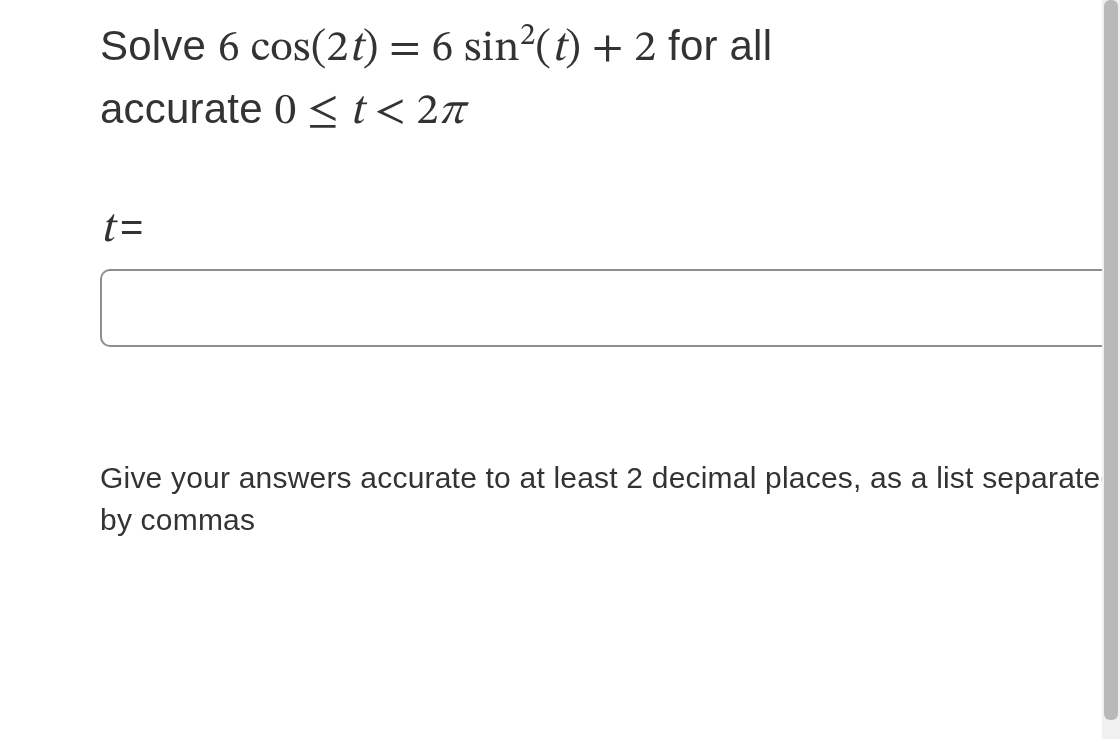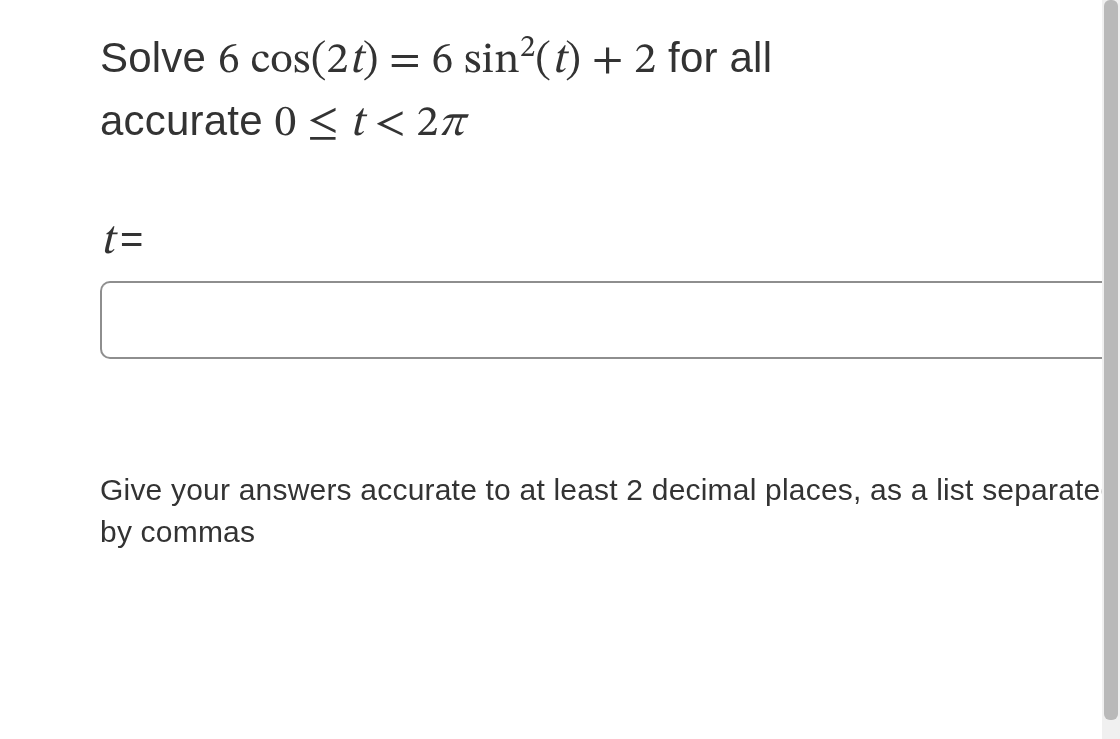--- a/index.html
+++ b/index.html
@@ -10,21 +10,21 @@
     body {
       width: 1120px;
       height: 739px;
       background: #ffffff;
       font-family: "Helvetica Neue", Helvetica, Arial, sans-serif;
       color: #333333;
       position: relative;
       overflow: hidden;
     }
     .content {
-      padding: 29px 0 0 100px;
+      padding: 17px 0 0 100px;
     }
     .question-text {
       font-size: 42px;
       line-height: 1.4;
       color: #333;
       margin-bottom: 60px;
       letter-spacing: 0.2px;
     }
     .math {
       font-family: "Cambria Math", "STIX Two Math", "Latin Modern Math", "Times New Roman", serif;

